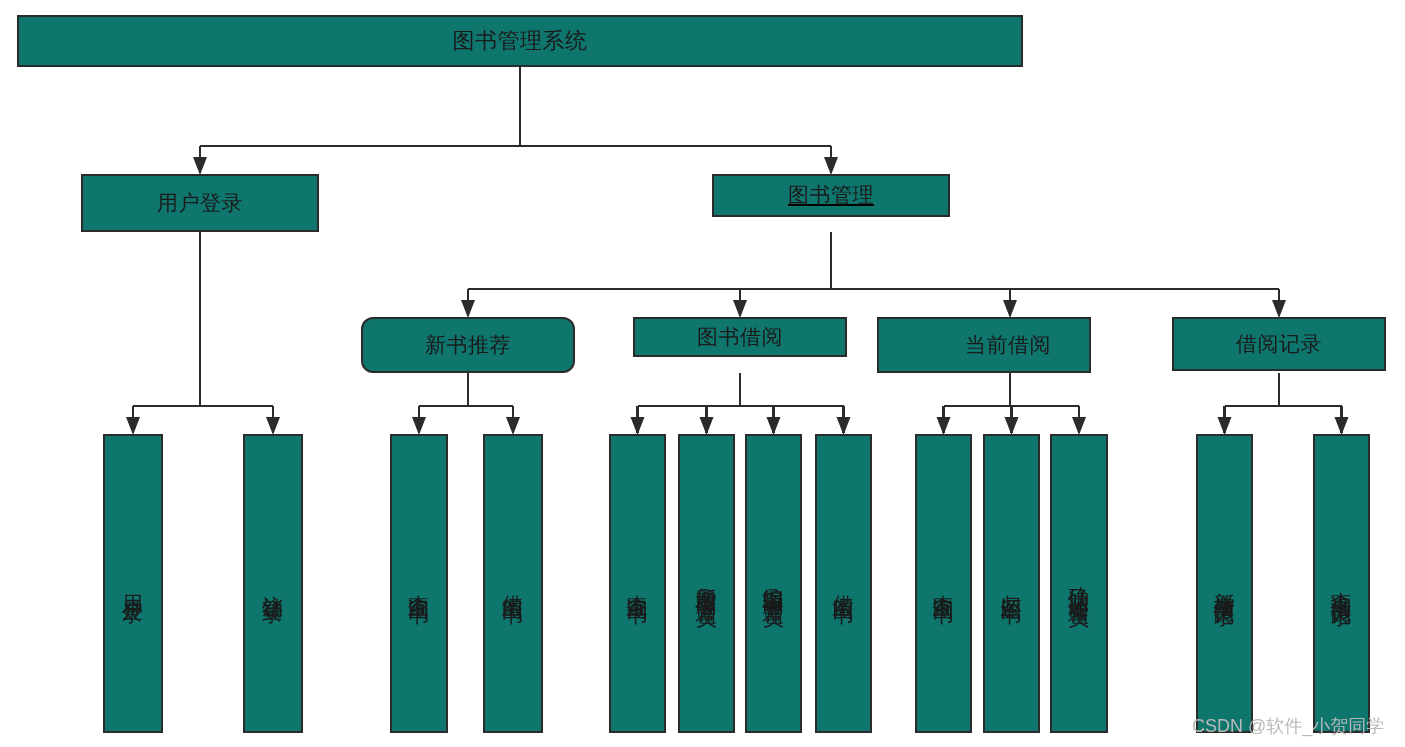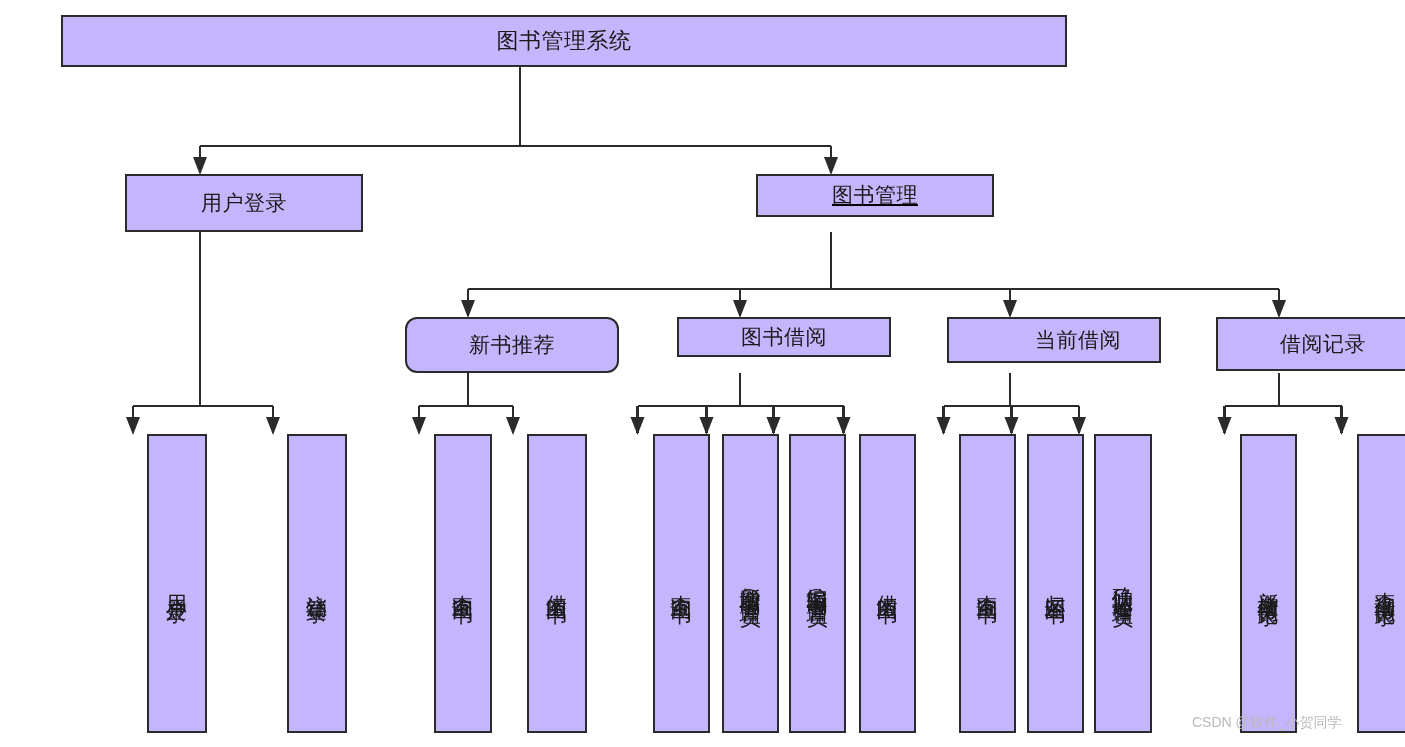--- a/index.html
+++ b/index.html
@@ -22,27 +22,26 @@
     position: absolute;
     left: 0;
     top: 0;
     width: 1405px;
     height: 747px;
     pointer-events: none;
   }
   .node {
     position: absolute;
     box-sizing: border-box;
-    background: #c4b5fd;
+    background: #0f766e;
     border: 2px solid #2b2b2b;
     display: flex;
     align-items: center;
     justify-content: center;
     overflow: hidden;
-    margin-left: 44px;
   }
   .node .node-label {
     color: #1a1a1a;
     text-align: center;
     line-height: 1.18;
     white-space: pre;
   }
   
   .node.horiz .node-label {
     font-size: 21px;
@@ -60,21 +59,21 @@
     writing-mode: vertical-rl;
     text-orientation: upright;
     font-size: 21px;
     letter-spacing: 3px;
     line-height: 1;
     max-height: 100%;
   }
   .watermark {
     position: absolute;
     color: #b9b9b9;
-    font-size: 14px;
+    font-size: 18px;
     white-space: nowrap;
     user-select: none;
   }
 </style>
 </head>
 <body>
 
 <div id="canvas">
   <svg id="wires" viewBox="0 0 1405 747">
       <line x1="520" y1="67" x2="520" y2="146" stroke="#2b2b2b" stroke-width="2.5" shape-rendering="crispEdges"></line>
@@ -139,21 +138,21 @@
       </div>
       <div class="node horiz" style="left: 712px; top: 174px; width: 238px; height: 43px; text-decoration: underline;">
         <span class="node-label">图书管理</span>
       </div>
       <div class="node horiz" style="left: 361px; top: 317px; width: 214px; height: 56px; border-radius: 12px;">
         <span class="node-label">新书推荐</span>
       </div>
       <div class="node horiz" style="left: 633px; top: 317px; width: 214px; height: 40px;">
         <span class="node-label">图书借阅</span>
       </div>
-      <div class="node horiz" style="left: 903px; top: 317px; width: 214px; height: 46px; padding-left: 48px;">
+      <div class="node horiz" style="left: 877px; top: 317px; width: 214px; height: 56px; padding-left: 48px;">
         <span class="node-label">当前借阅</span>
       </div>
       <div class="node horiz" style="left: 1172px; top: 317px; width: 214px; height: 54px;">
         <span class="node-label">借阅记录</span>
       </div>
       <div class="node vert" style="left: 103px; top: 434px; width: 60px; height: 299px;">
         <span class="node-label">用户登录</span>
       </div>
       <div class="node vert" style="left: 243px; top: 434px; width: 60px; height: 299px;">
         <span class="node-label">注销登录</span>

